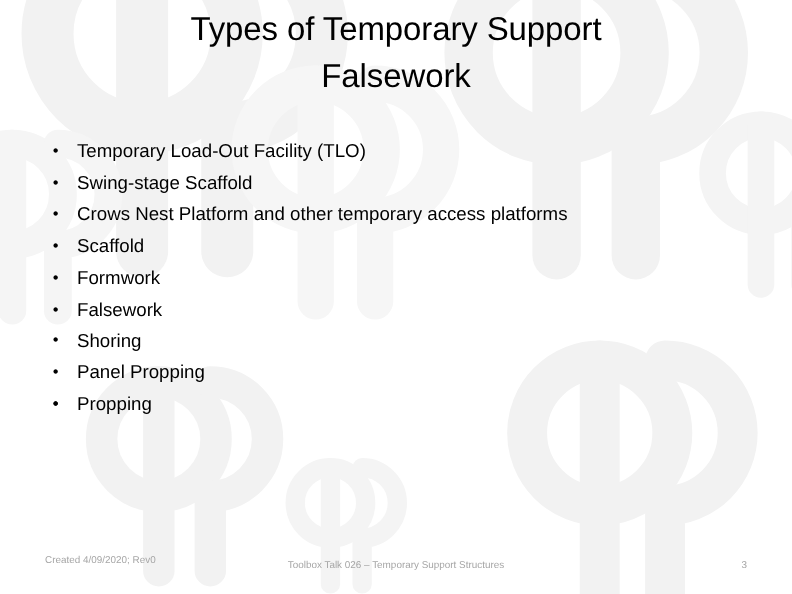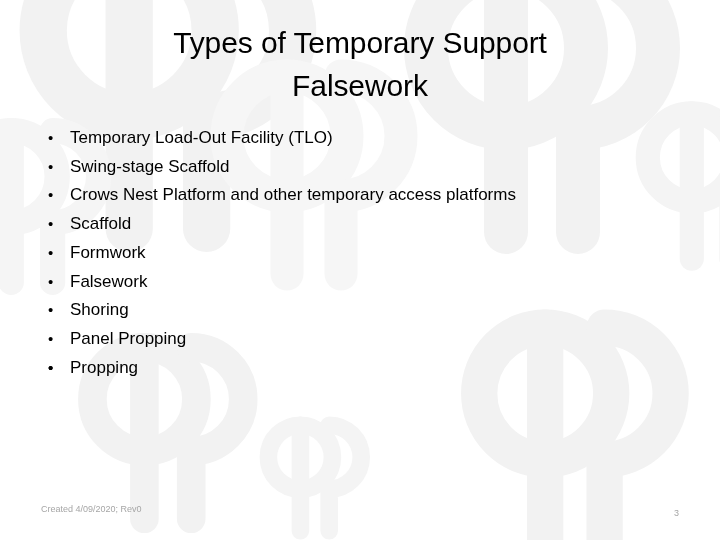--- a/index.html
+++ b/index.html
@@ -34,21 +34,21 @@
   .content {
     position: relative;
     z-index: 2;
     width: 100%;
     height: 100%;
   }
 
   .title {
     position: absolute;
     left: 60px;
-    top: 22px;
+    top: 6px;
     width: 600px;
     text-align: center;
     font-size: 30px;
     line-height: 1.42;
     color: #000000;
     font-weight: 400;
     letter-spacing: -0.1px;
   }
 
   .bullet-list {
@@ -243,17 +243,18 @@
         <span class="bullet-marker">•</span>
       </li>
       <li class="bullet-item">
         <span class="bullet-marker">•</span>
         <span>Propping</span>
       </li>
     </ul>
 
     <div class="footer">
       <div class="footer-left">Created 4/09/2020; Rev0</div>
+      <div class="footer-center">Toolbox Talk 026 – Temporary Support Structures</div>
       <div class="footer-right">3</div>
     </div>
 
   </div>
 </div>
 
 </body></html>

